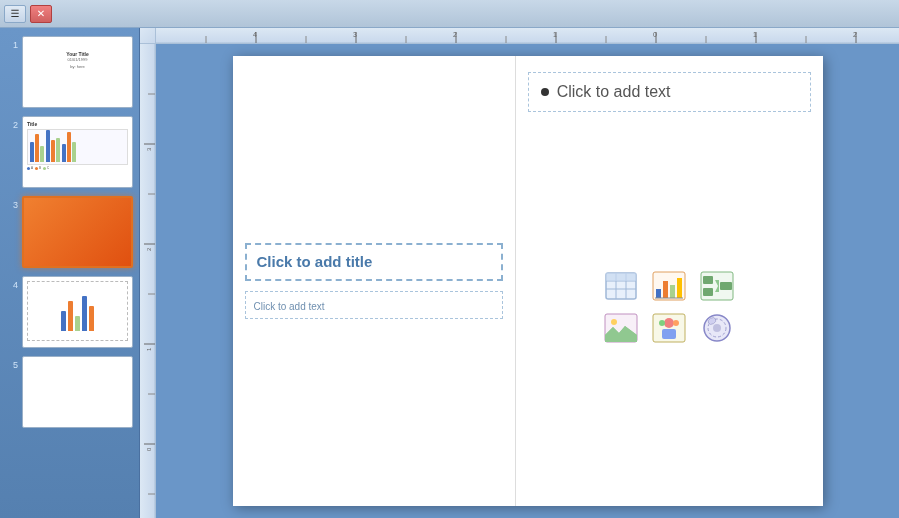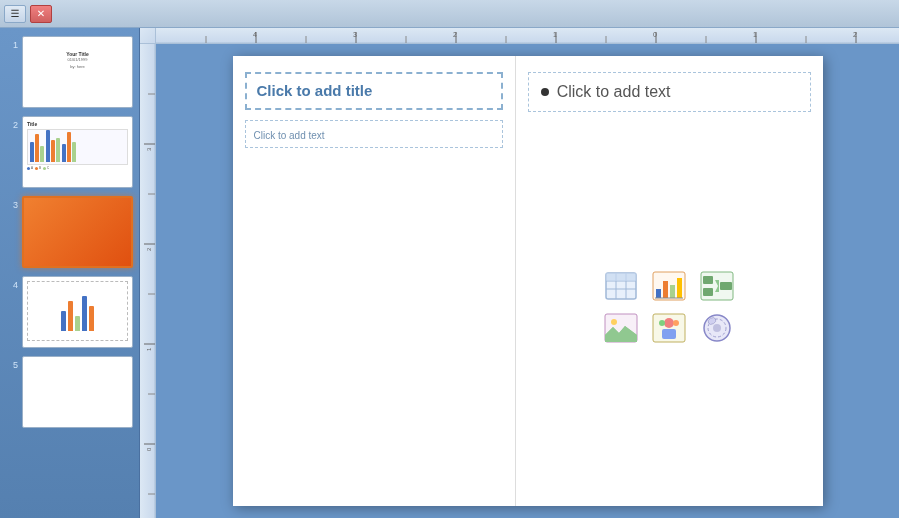--- a/index.html
+++ b/index.html
@@ -229,20 +229,21 @@
       flex: 1;
     }
 
     
     .slide-left {
       width: 48%;
       border-right: 1px solid #ddd;
       display: flex;
       flex-direction: column;
       padding: 16px 12px;
+      justify-content: center;
     }
 
     .title-placeholder {
       border: 2px dashed #8bb0d0;
       padding: 8px 10px;
       margin-bottom: 10px;
       cursor: pointer;
     }
     .title-placeholder-text {
       font-size: 15px;

